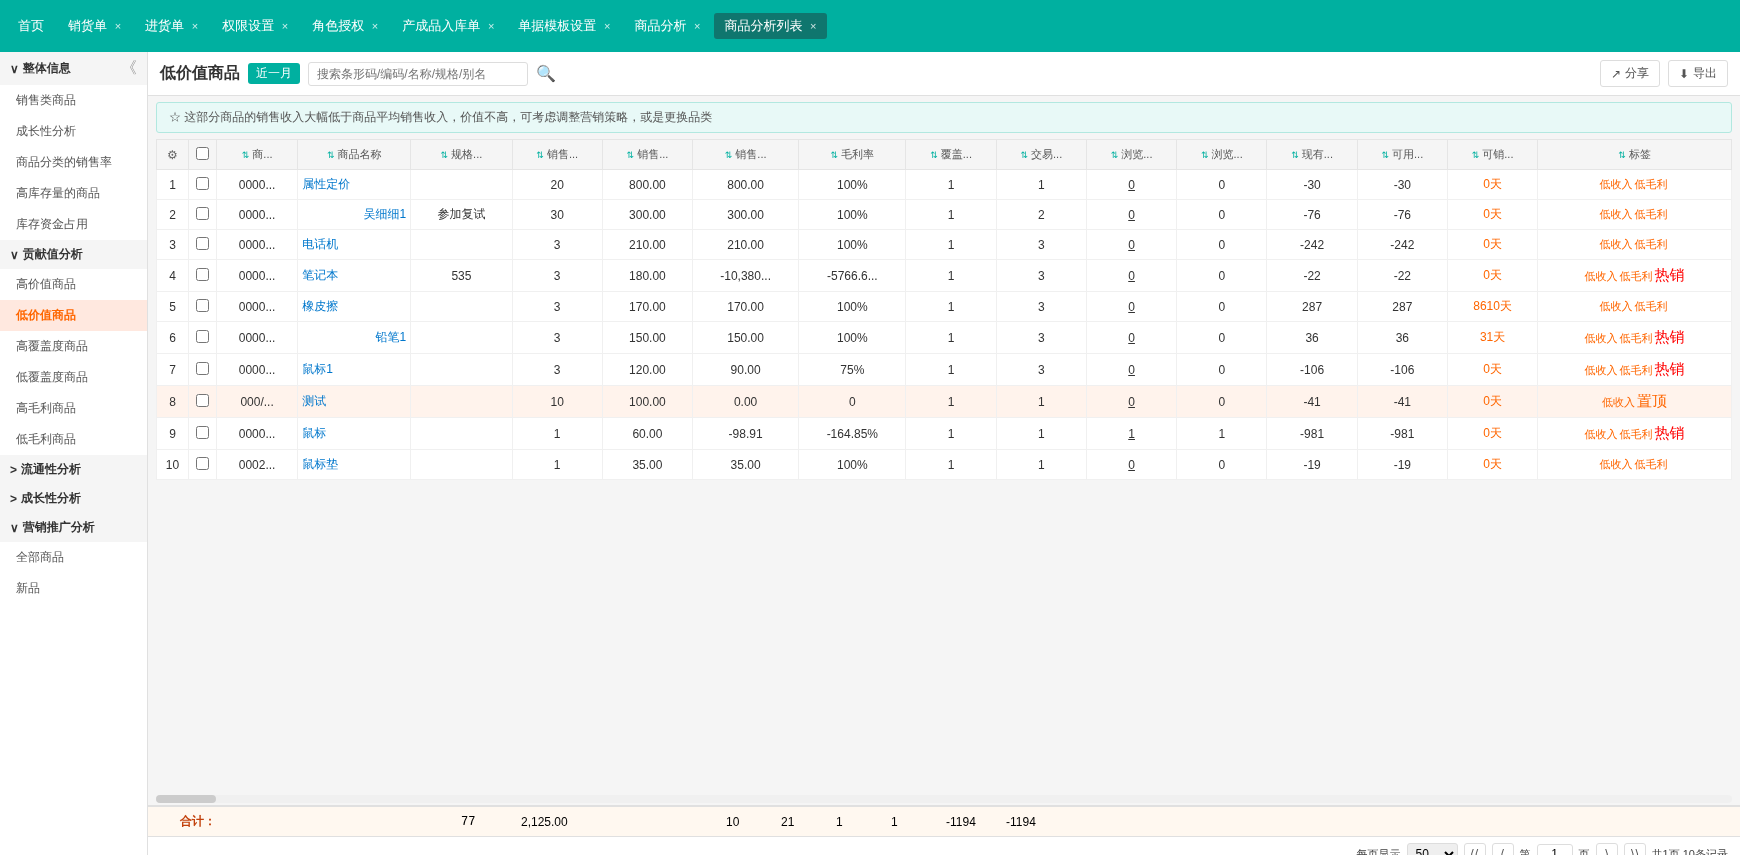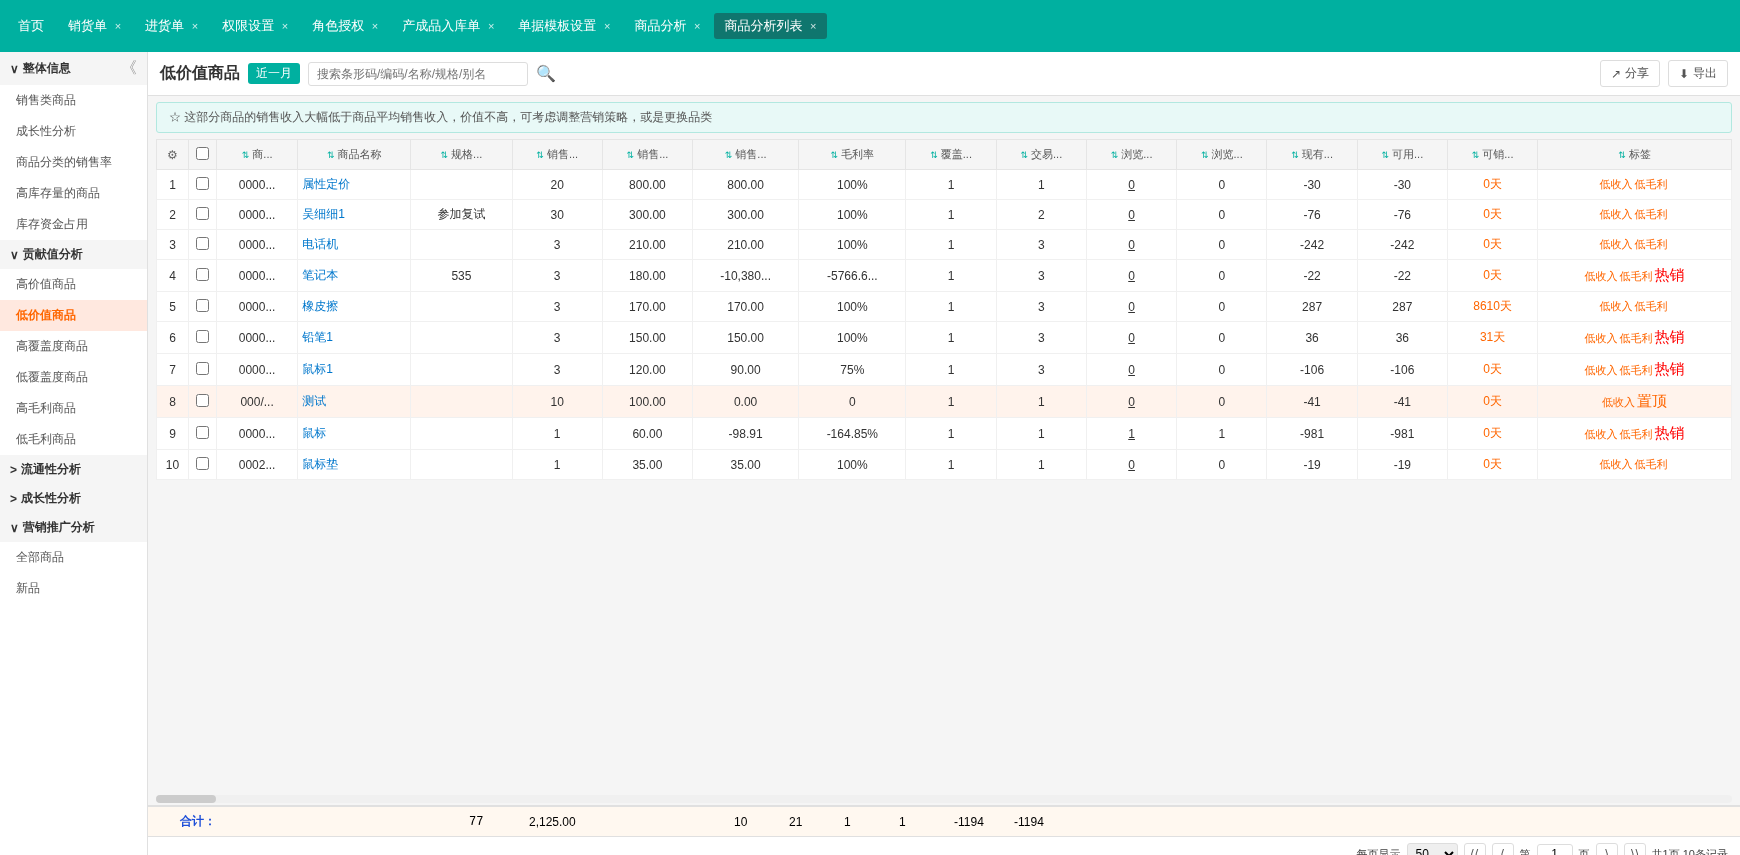--- a/index.html
+++ b/index.html
@@ -196,22 +196,21 @@
     .table-footer {
       background: #fff8f0;
       border-top: 2px solid #e0e0e0;
       padding: 6px 8px;
       display: flex;
       align-items: center;
       flex-shrink: 0;
     }
     .footer-label {
       font-weight: bold;
-      color: #1d4ed8;
-      margin-right: 8px;
+      color: #c2410c;
       min-width: 60px;
       text-align: right;
     }
     .footer-cells {
       display: flex;
       flex: 1;
     }
 
     
     .pagination-bar {
@@ -386,21 +385,21 @@
       <td>0</td>
       <td>-30</td>
       <td>-30</td>
       <td class="zero-days">0天</td>
       <td><span class="tag-low-income">低收入</span><span class="tag-low-income">低毛利</span></td>
     </tr>
             <tr>
       <td>2</td>
       <td><input type="checkbox" style=""></td>
       <td>0000...</td>
-      <td style="text-align:left;color:#0077cc;cursor:pointer;">吴细细1</td>
+      <td style="text-align:right;color:#0077cc;cursor:pointer;">吴细细1</td>
       <td>参加复试</td>
       <td>30</td>
       <td>300.00</td>
       <td>300.00</td>
       <td>100%</td>
       <td>1</td>
       <td>2</td>
       <td><span class="underline">0</span></td>
       <td>0</td>
       <td>-76</td>
@@ -462,21 +461,21 @@
       <td>0</td>
       <td>287</td>
       <td>287</td>
       <td class="days-val">8610天</td>
       <td><span class="tag-low-income">低收入</span><span class="tag-low-income">低毛利</span></td>
     </tr>
             <tr>
       <td>6</td>
       <td><input type="checkbox" style=""></td>
       <td>0000...</td>
-      <td style="text-align:left;color:#0077cc;cursor:pointer;">铅笔1</td>
+      <td style="text-align:right;color:#0077cc;cursor:pointer;">铅笔1</td>
       <td></td>
       <td>3</td>
       <td>150.00</td>
       <td>150.00</td>
       <td>100%</td>
       <td>1</td>
       <td>3</td>
       <td><span class="underline">0</span></td>
       <td>0</td>
       <td>36</td>

